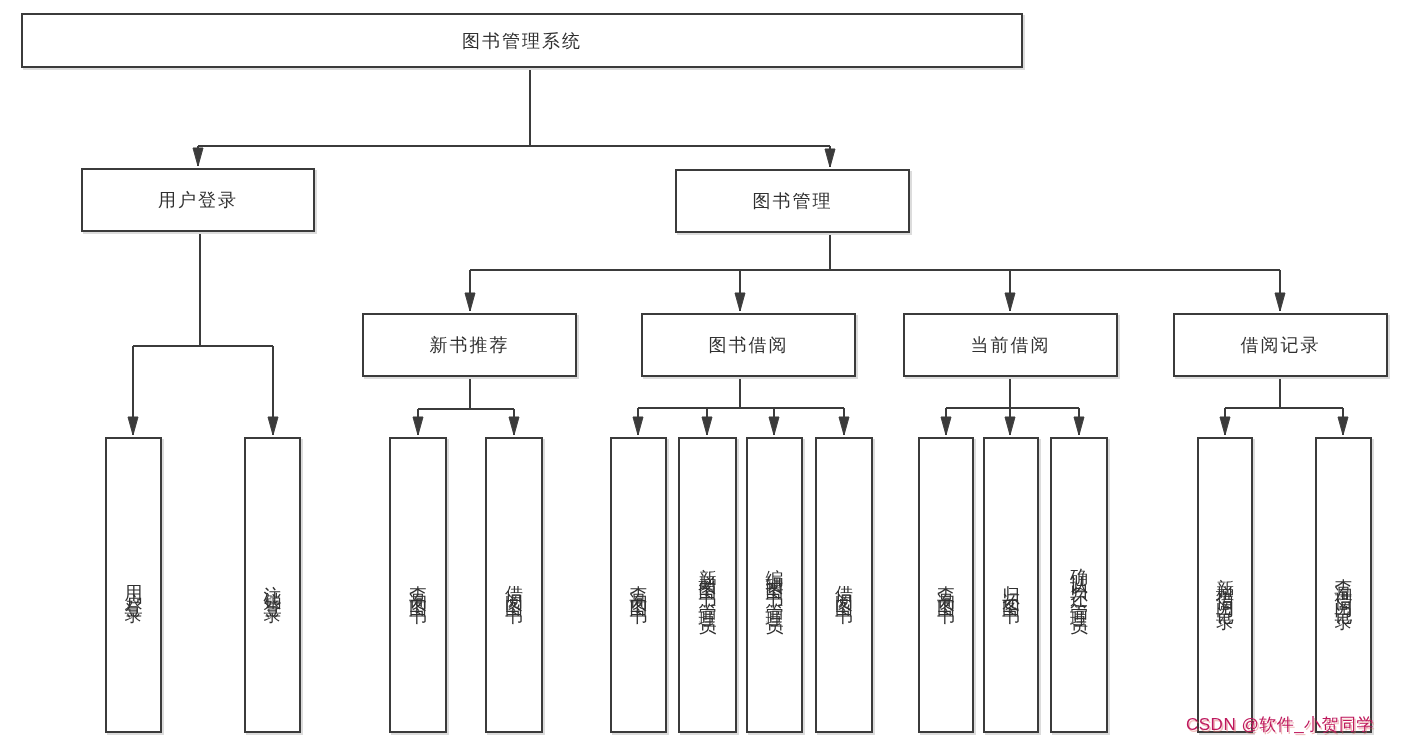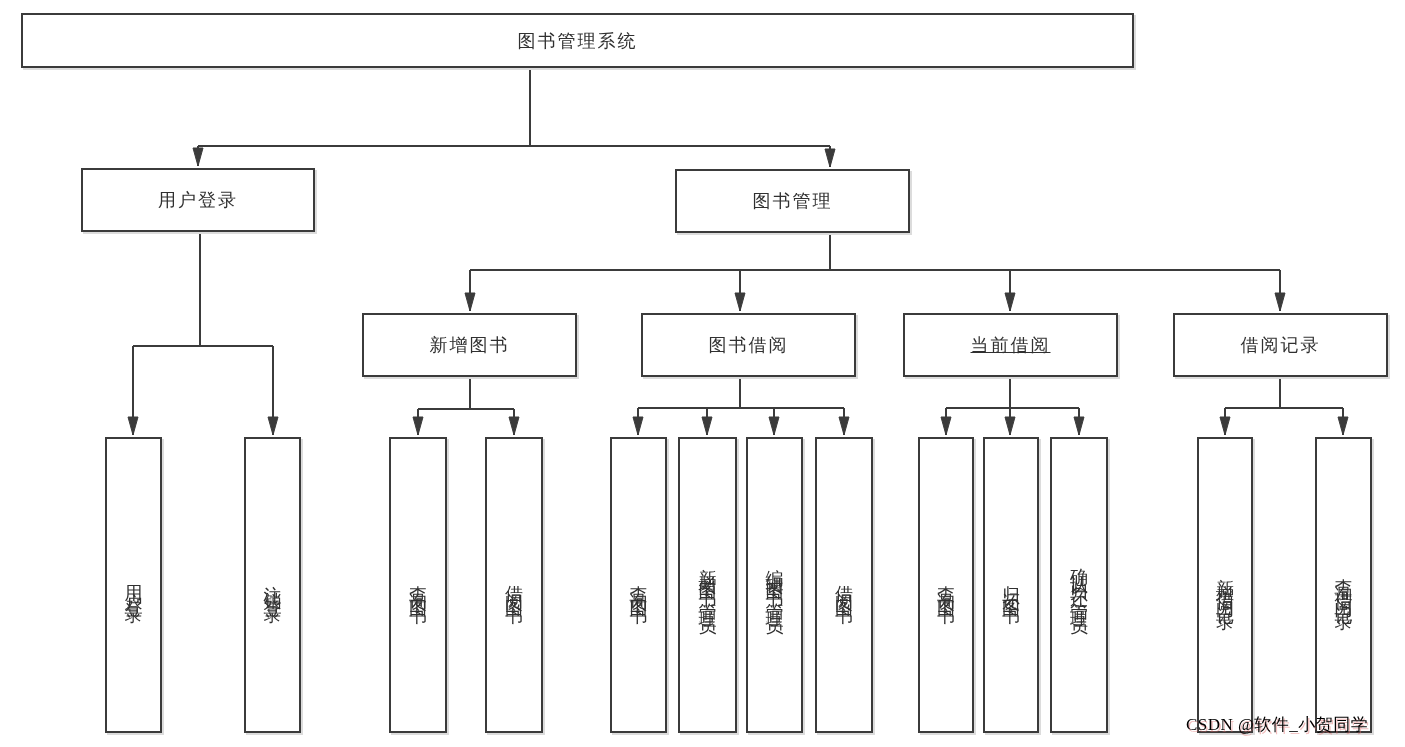--- a/index.html
+++ b/index.html
@@ -45,25 +45,24 @@
     font-size: 18px;
     line-height: 1;
     letter-spacing: 7px;
     color: #303030;
   }
   .watermark {
     position: absolute;
     left: 1186px;
     top: 713px;
     font-size: 17px;
-    color: #000000;
+    color: #be185d;
     letter-spacing: 0.5px;
     text-shadow: 1.5px 1.5px 0 rgba(224, 106, 106, 0.45);
     white-space: nowrap;
-    font-family: Liberation Serif, serif;
   }
 </style>
 </head>
 <body>
 
 <div id="canvas">
 
   <svg id="wires" width="1405" height="747" viewBox="0 0 1405 747" xmlns="http://www.w3.org/2000/svg">
     <defs>
       <marker id="ah" viewBox="0 0 20 12" refX="19" refY="6" markerWidth="20" markerHeight="12" markerUnits="userSpaceOnUse" orient="auto">
@@ -105,38 +104,38 @@
     <path class="wire" d="M946,408 V435" marker-end="url(#ah)"></path>
     <path class="wire" d="M1010,408 V435" marker-end="url(#ah)"></path>
     <path class="wire" d="M1079,408 V435" marker-end="url(#ah)"></path>
 
     <path class="wire" d="M1280,377 V408"></path>
     <path class="wire" d="M1225,408 H1343"></path>
     <path class="wire" d="M1225,408 V435" marker-end="url(#ah)"></path>
     <path class="wire" d="M1343,408 V435" marker-end="url(#ah)"></path>
   </svg>
 
-  <div class="hbox" style="left:21px; top:13px; width:1113px; height:55px;">
+  <div class="hbox" style="left:21px; top:13px; width:1002px; height:55px;">
     <span>图书管理系统</span>
   </div>
 
   <div class="hbox" style="left:81px; top:168px; width:234px; height:64px;">
     <span>用户登录</span>
   </div>
   <div class="hbox" style="left:675px; top:169px; width:235px; height:64px;">
     <span>图书管理</span>
   </div>
 
   <div class="hbox" style="left:362px; top:313px; width:215px; height:64px;">
-    <span>新增图书</span>
+    <span>新书推荐</span>
   </div>
   <div class="hbox" style="left:633px; top:313px; width:215px; height:64px;margin-left:8px;">
     <span>图书借阅</span>
   </div>
-  <div class="hbox" style="left:903px; top:313px; width:215px; height:64px;text-decoration:underline;">
+  <div class="hbox" style="left:903px; top:313px; width:215px; height:64px;">
     <span>当前借阅</span>
   </div>
   <div class="hbox" style="left:1173px; top:313px; width:215px; height:64px;">
     <span>借阅记录</span>
   </div>
 
   <div class="leaf" style="left:105px; width:57px;">
     <span>用户登录</span>
   </div>
   <div class="leaf" style="left:244px; width:57px;">

